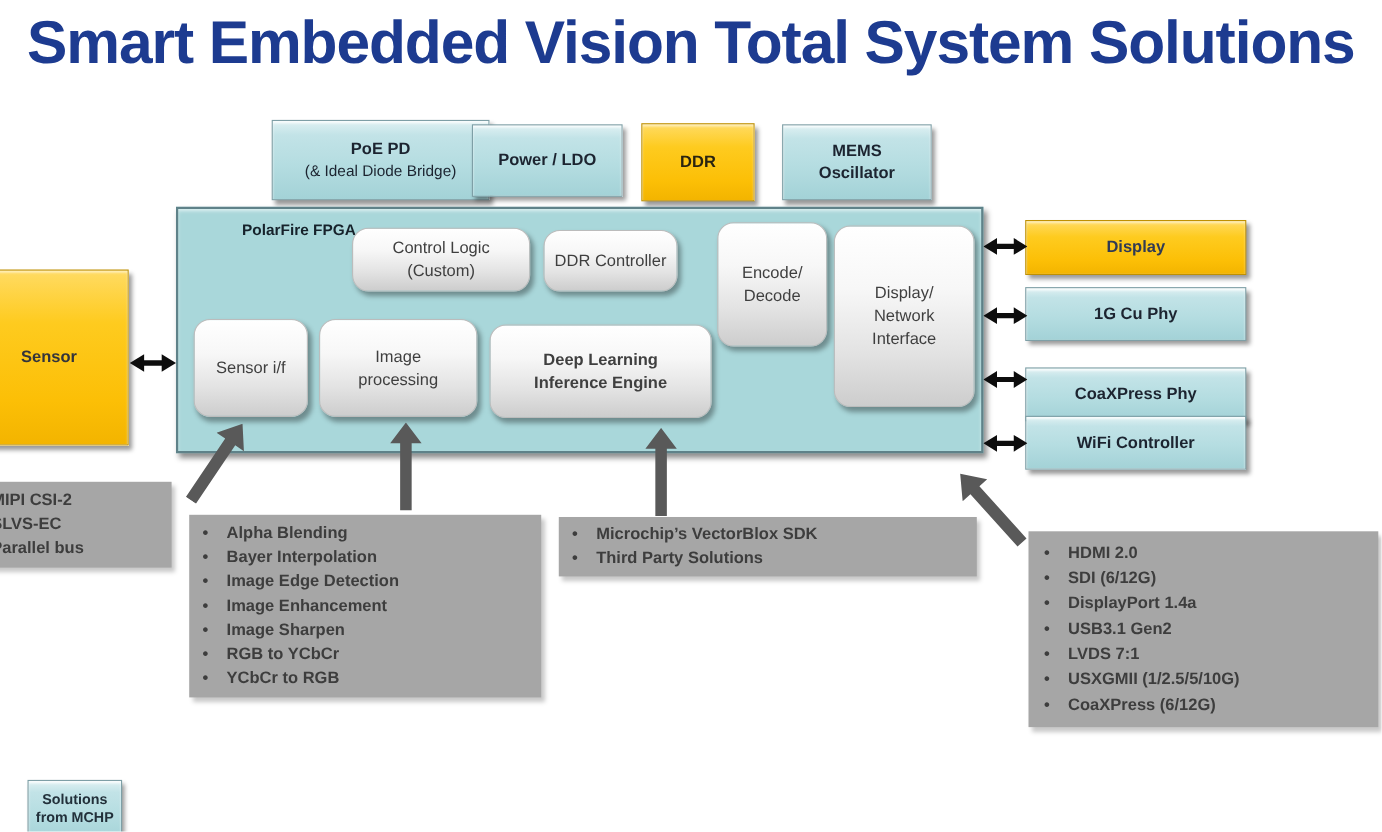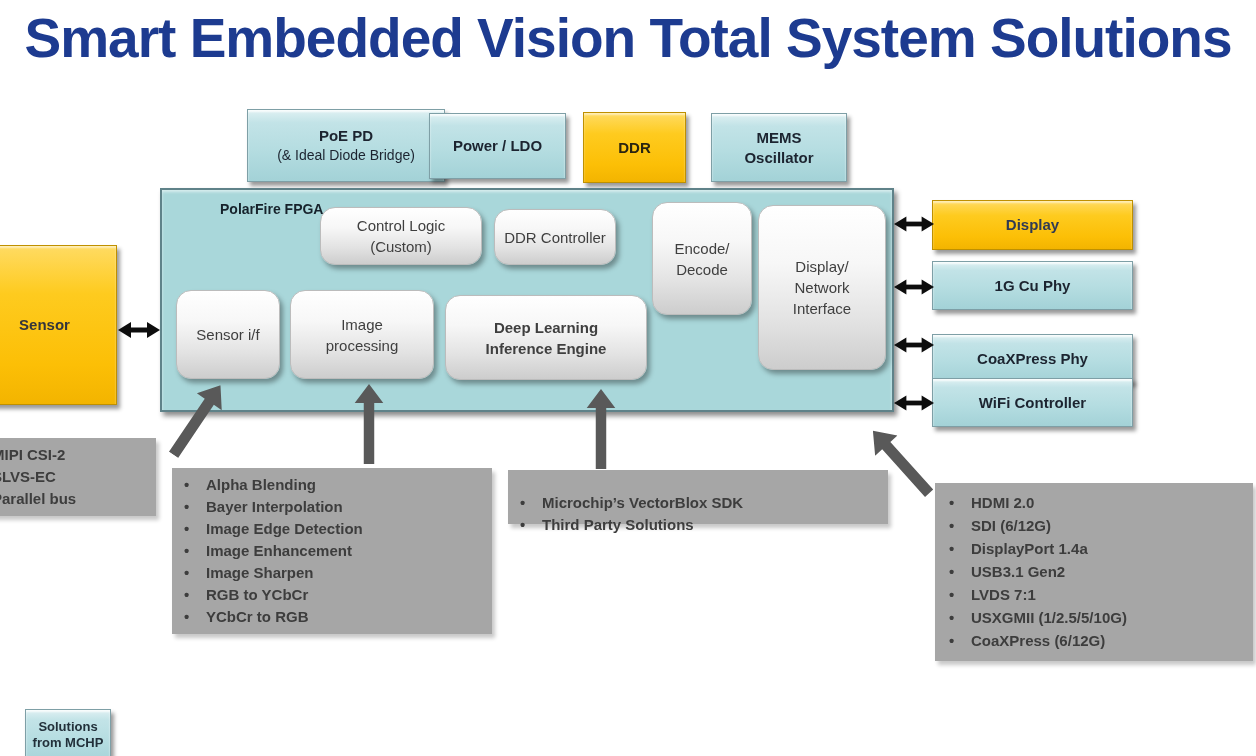--- a/index.html
+++ b/index.html
@@ -196,21 +196,21 @@
     <li>Alpha Blending</li>
     <li>Bayer Interpolation</li>
     <li>Image Edge Detection</li>
     <li>Image Enhancement</li>
     <li>Image Sharpen</li>
     <li>RGB to YCbCr</li>
     <li>YCbCr to RGB</li>
   </ul>
 </div>
 
-<div class="abs graybox" style="left:508px;top:470px;width:380px;height:54px;padding:22px 0;">
+<div class="abs graybox" style="left:508px;top:470px;width:380px;height:54px;padding:5px 0;">
   <ul class="lh22" style="padding-left:12px;">
     <li>Microchip’s VectorBlox SDK</li>
     <li>Third Party Solutions</li>
   </ul>
 </div>
 
 <div class="abs graybox" style="left:935px;top:483px;width:318px;height:178px;padding:8px 0;">
   <ul class="lh23" style="padding-left:14px;">
     <li>HDMI 2.0</li>
     <li>SDI (6/12G)</li>

